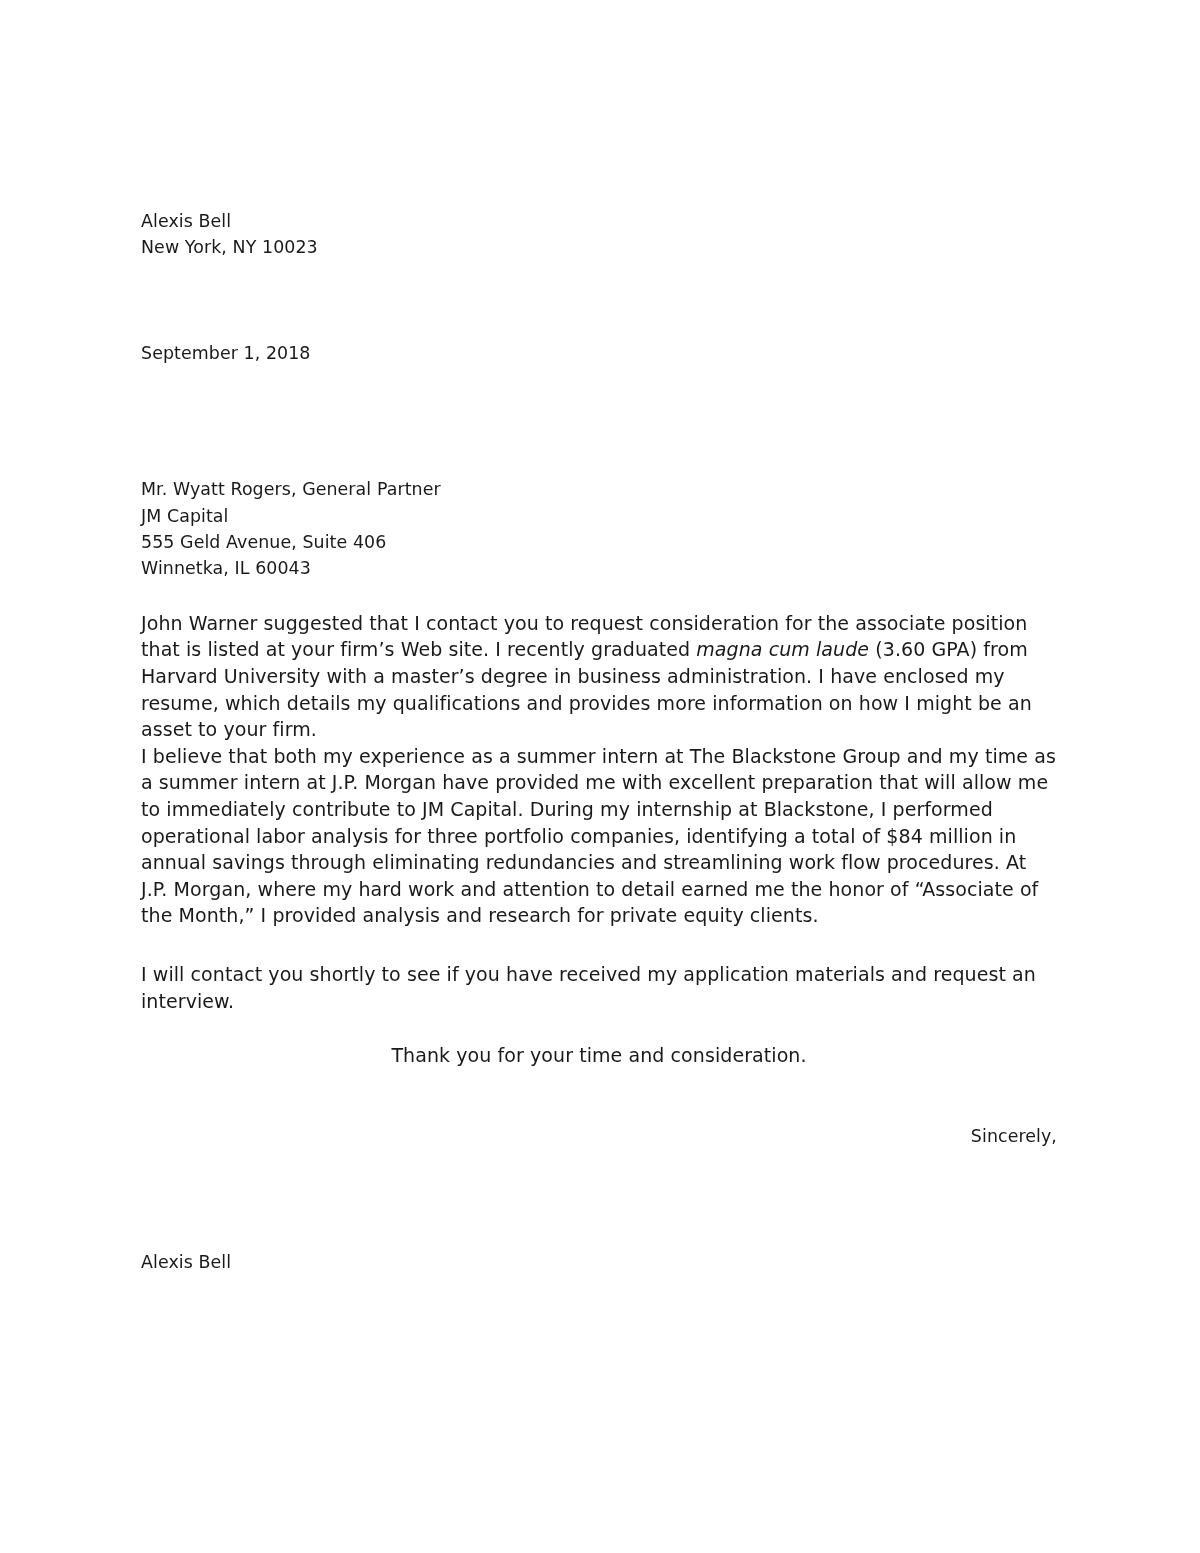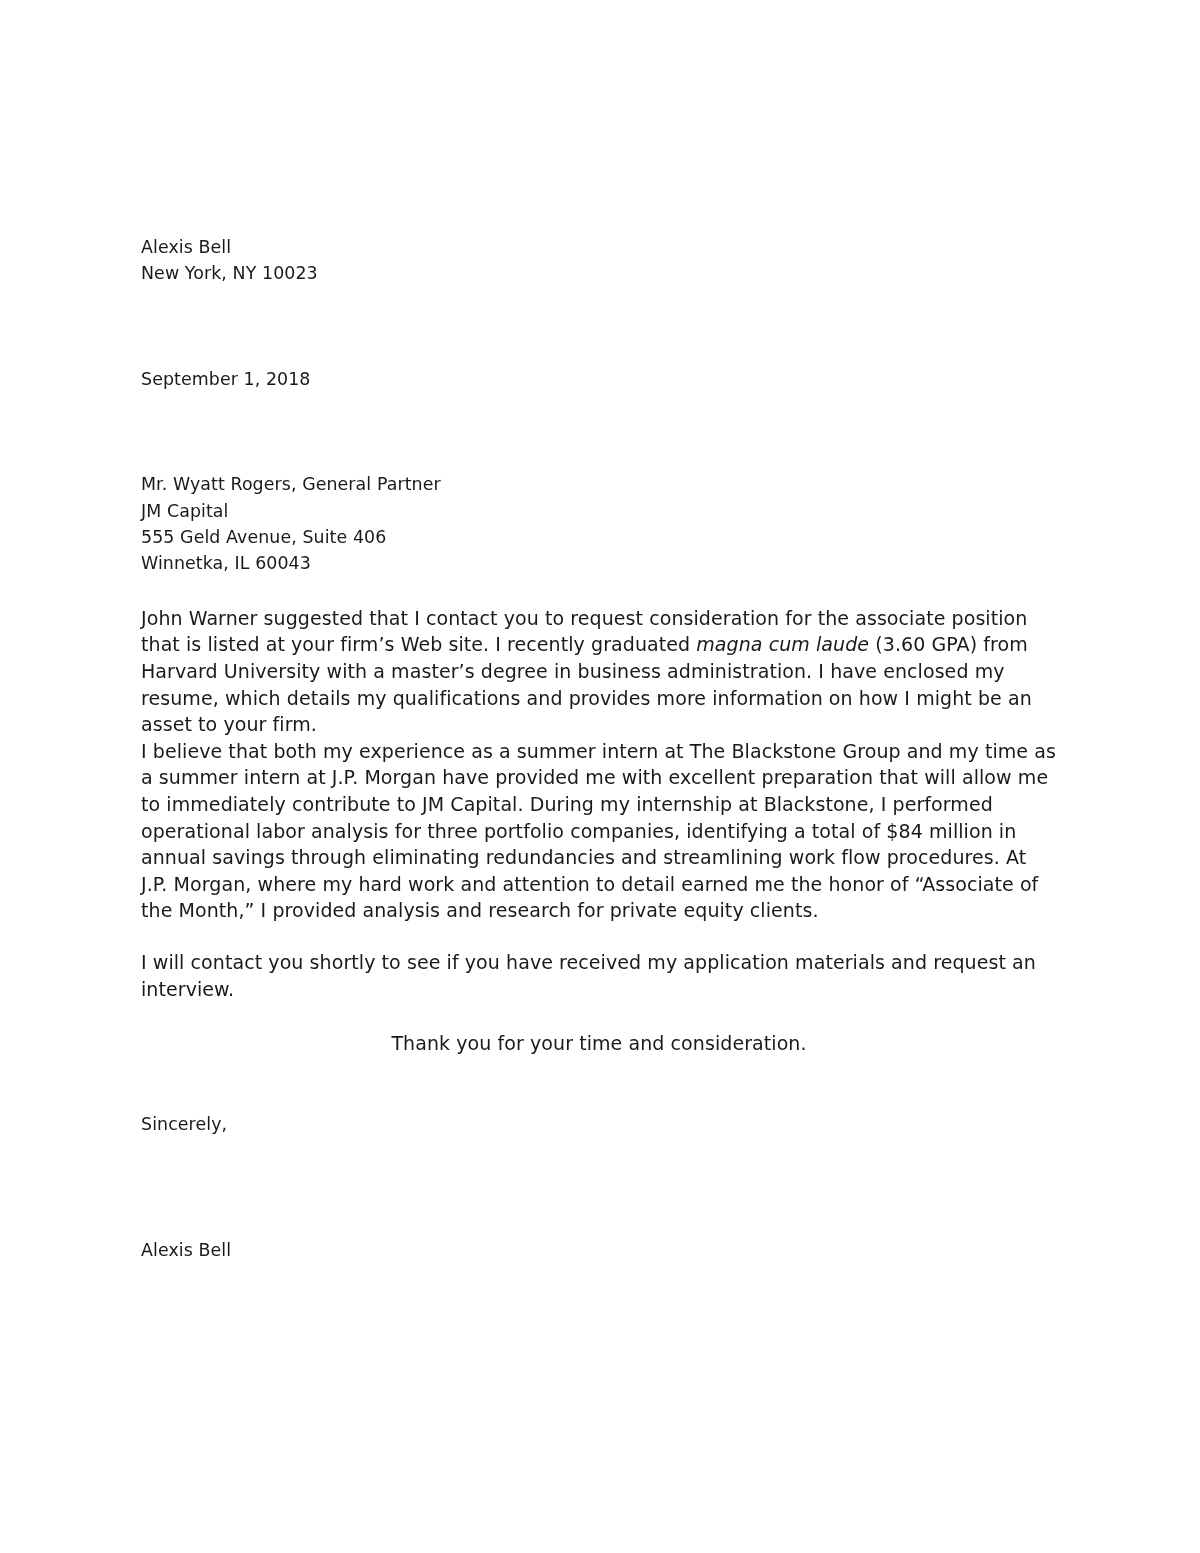--- a/index.html
+++ b/index.html
@@ -17,50 +17,50 @@
   .page {
     position: relative;
     width: 1200px;
     height: 1553px;
     background: #ffffff;
     box-sizing: border-box;
   }
   .letter {
     position: absolute;
     left: 141px;
-    top: 234px;
+    top: 208px;
     width: 916px;
   }
   .block {
     font-size: 17.4px;
     line-height: 26.4px;
     letter-spacing: 0.005em;
   }
   .line { display: block; white-space: pre; }
 
   .sender-block { margin-bottom: 0; }
   .date-block { margin-top: 79px; }
-  .recipient-block { margin-top: 79px; }
+  .recipient-block { margin-top: 110px; }
   .salutation { margin-top: 79px; }
 
   .para {
     font-size: 19px;
     line-height: 26.6px;
     text-align: left;
     margin: 0;
     letter-spacing: 0.004em;
   }
   .para-1 { margin-top: 28px; }
   .para-2 { }
-  .para-3 { margin-top: 25px; }
+  .para-3 { margin-top: 32px; }
   .para-4 { margin-top: 28px; text-align: center; }
 
   .italic { font-style: italic; }
 
-  .closing { margin-top: 54px; }
+  .closing { margin-top: 54px; text-align: right; }
   .signature-name { margin-top: 100px; }
 </style>
 </head>
 <body>
 
 <div class="page">
   <div class="letter">
 
     <div class="block sender-block">
       <span class="line">Alexis Bell</span>

